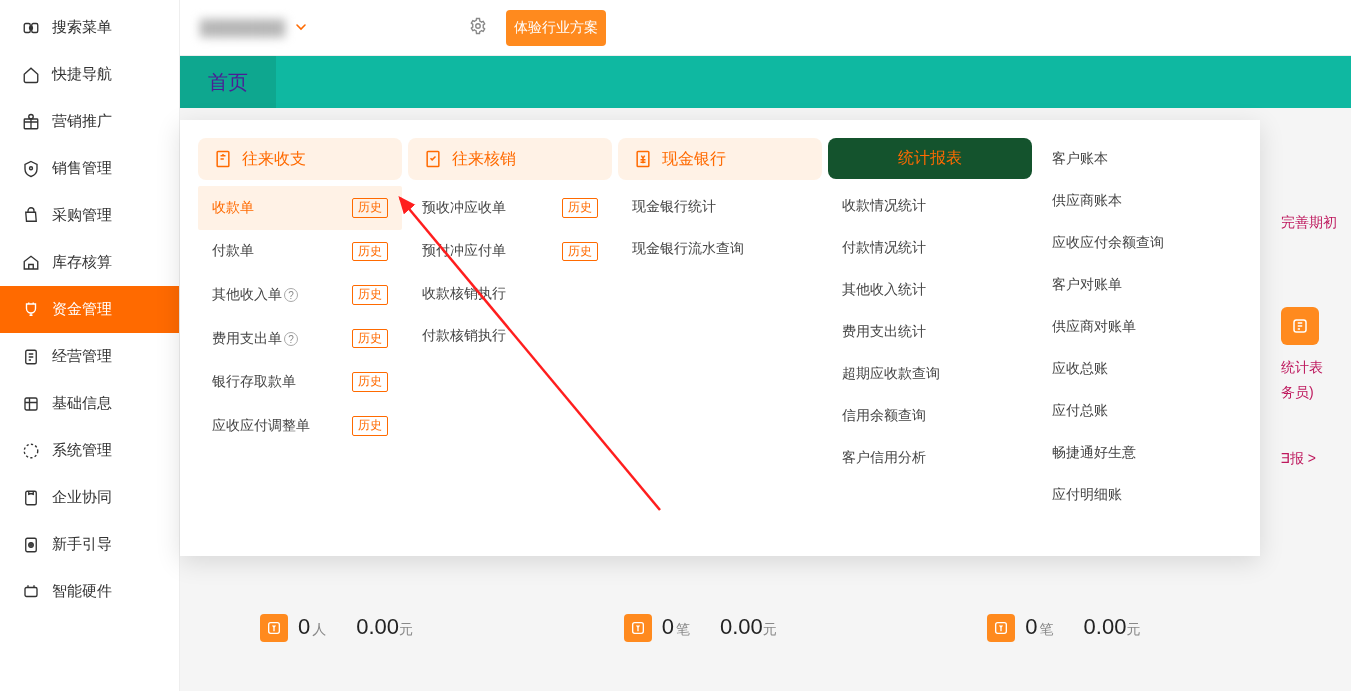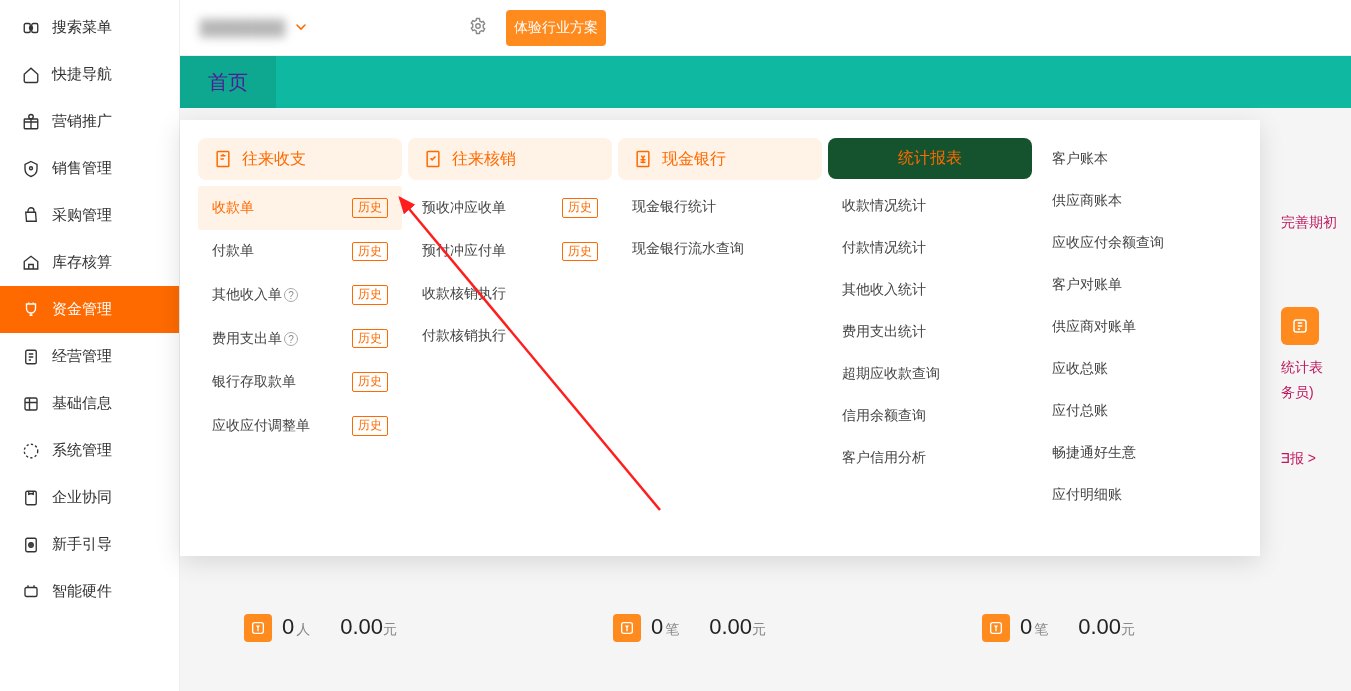--- a/index.html
+++ b/index.html
@@ -47,21 +47,21 @@
     .mega-head .head-icon { width: 22px; height: 22px; display: inline-flex; align-items: center; justify-content: center; }
     .mega-item { display: flex; align-items: center; justify-content: space-between; padding: 12px 14px; color: #444; cursor: pointer; font-size: 14px; border-radius: 2px; }
     .mega-item.selected { background: #fff2e6; color: #ff6a00; }
     .mega-item .help { display: inline-flex; width: 14px; height: 14px; border: 1px solid #aaa; border-radius: 50%; align-items: center; justify-content: center; font-size: 10px; color: #888; margin-left: 2px; }
     .hist-tag { border: 1px solid #ff6a00; color: #ff6a00; font-size: 12px; padding: 1px 5px; border-radius: 2px; line-height: 1.3; }
     
     
     .arrow-overlay { position: absolute; left: 180px; top: 120px; z-index: 60; pointer-events: none; }
     
     
-    .stats-row { position: absolute; left: 204px; right: 0; top: 588px; height: 80px; display: flex; gap: 40px; padding: 0 40px; align-items: center; z-index: 10; }
+    .stats-row { position: absolute; left: 220px; right: 0; top: 588px; height: 80px; display: flex; gap: 40px; padding: 0 40px; align-items: center; z-index: 10; }
     .stat { display: flex; align-items: baseline; gap: 10px; flex: 1; }
     .stat-icon { width: 28px; height: 28px; background: #ff8a1e; border-radius: 4px; display: inline-flex; align-items: center; justify-content: center; color: #fff; align-self: center; }
     .stat-count { font-size: 22px; color: #222; }
     .stat-count .unit { font-size: 14px; color: #888; margin-left: 2px; }
     .stat-val { font-size: 22px; color: #222; margin-left: 20px; }
     .stat-val .unit { font-size: 14px; color: #888; }
   </style>
 </head>
 <body>
 

